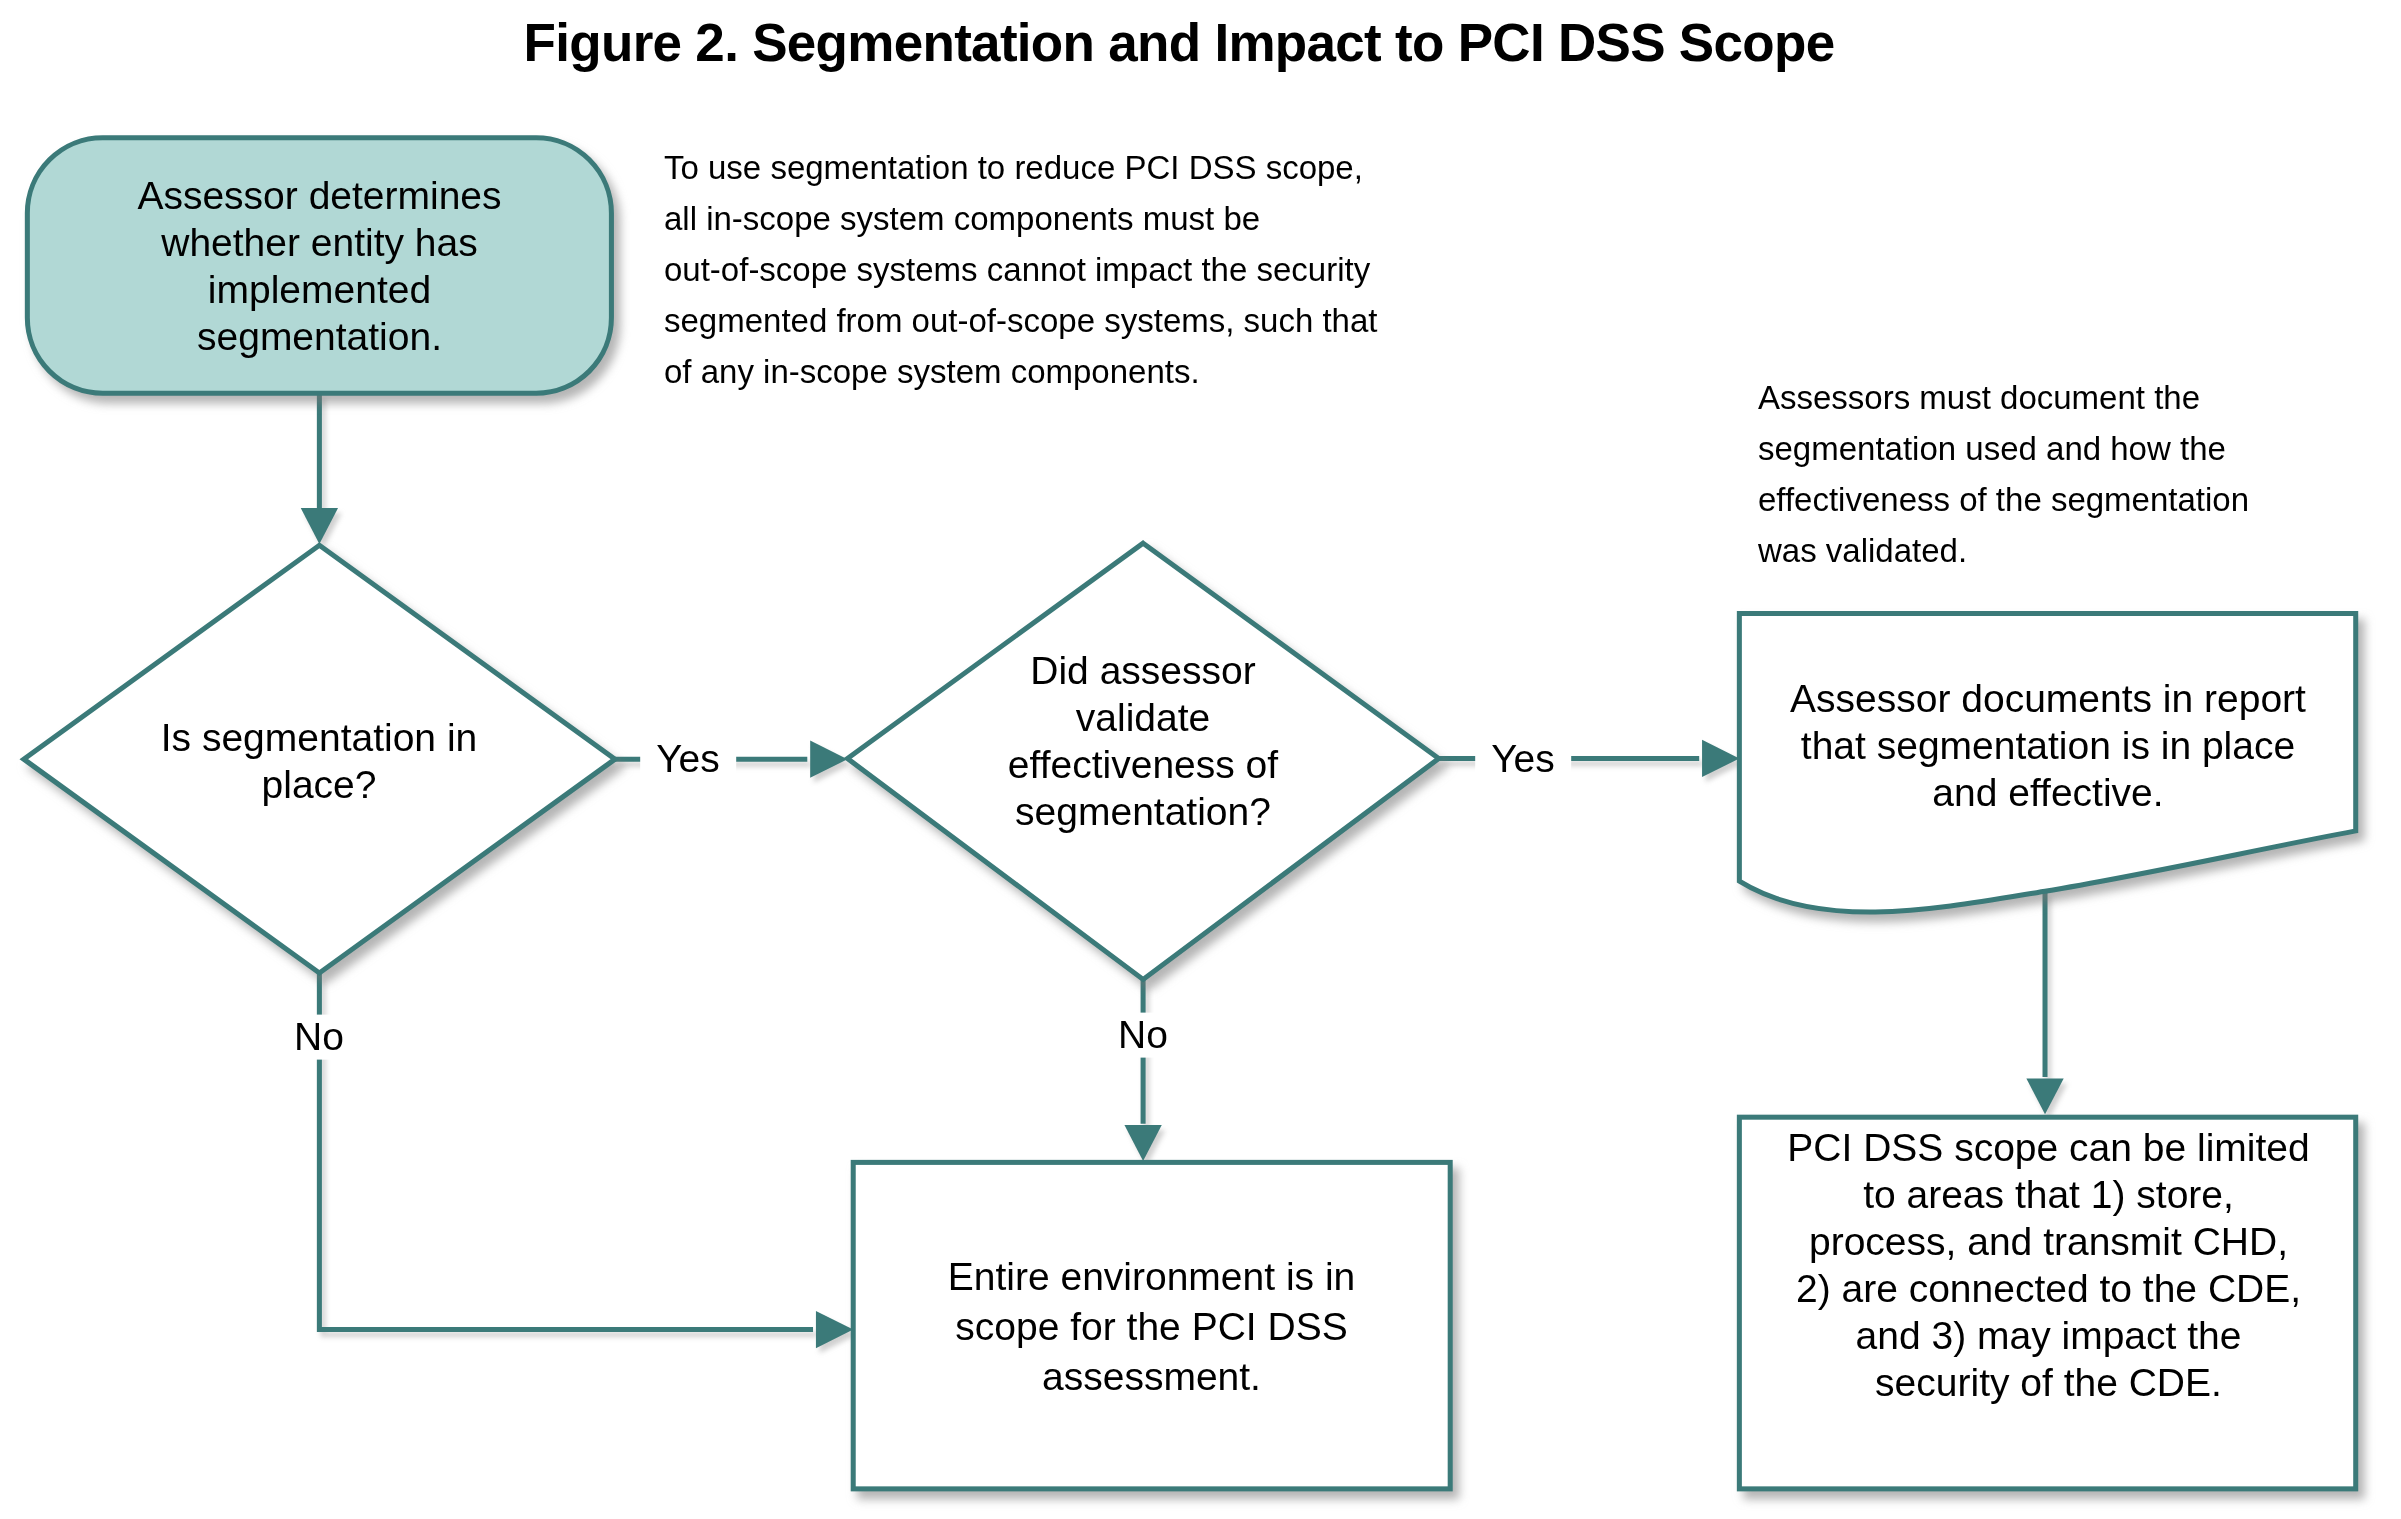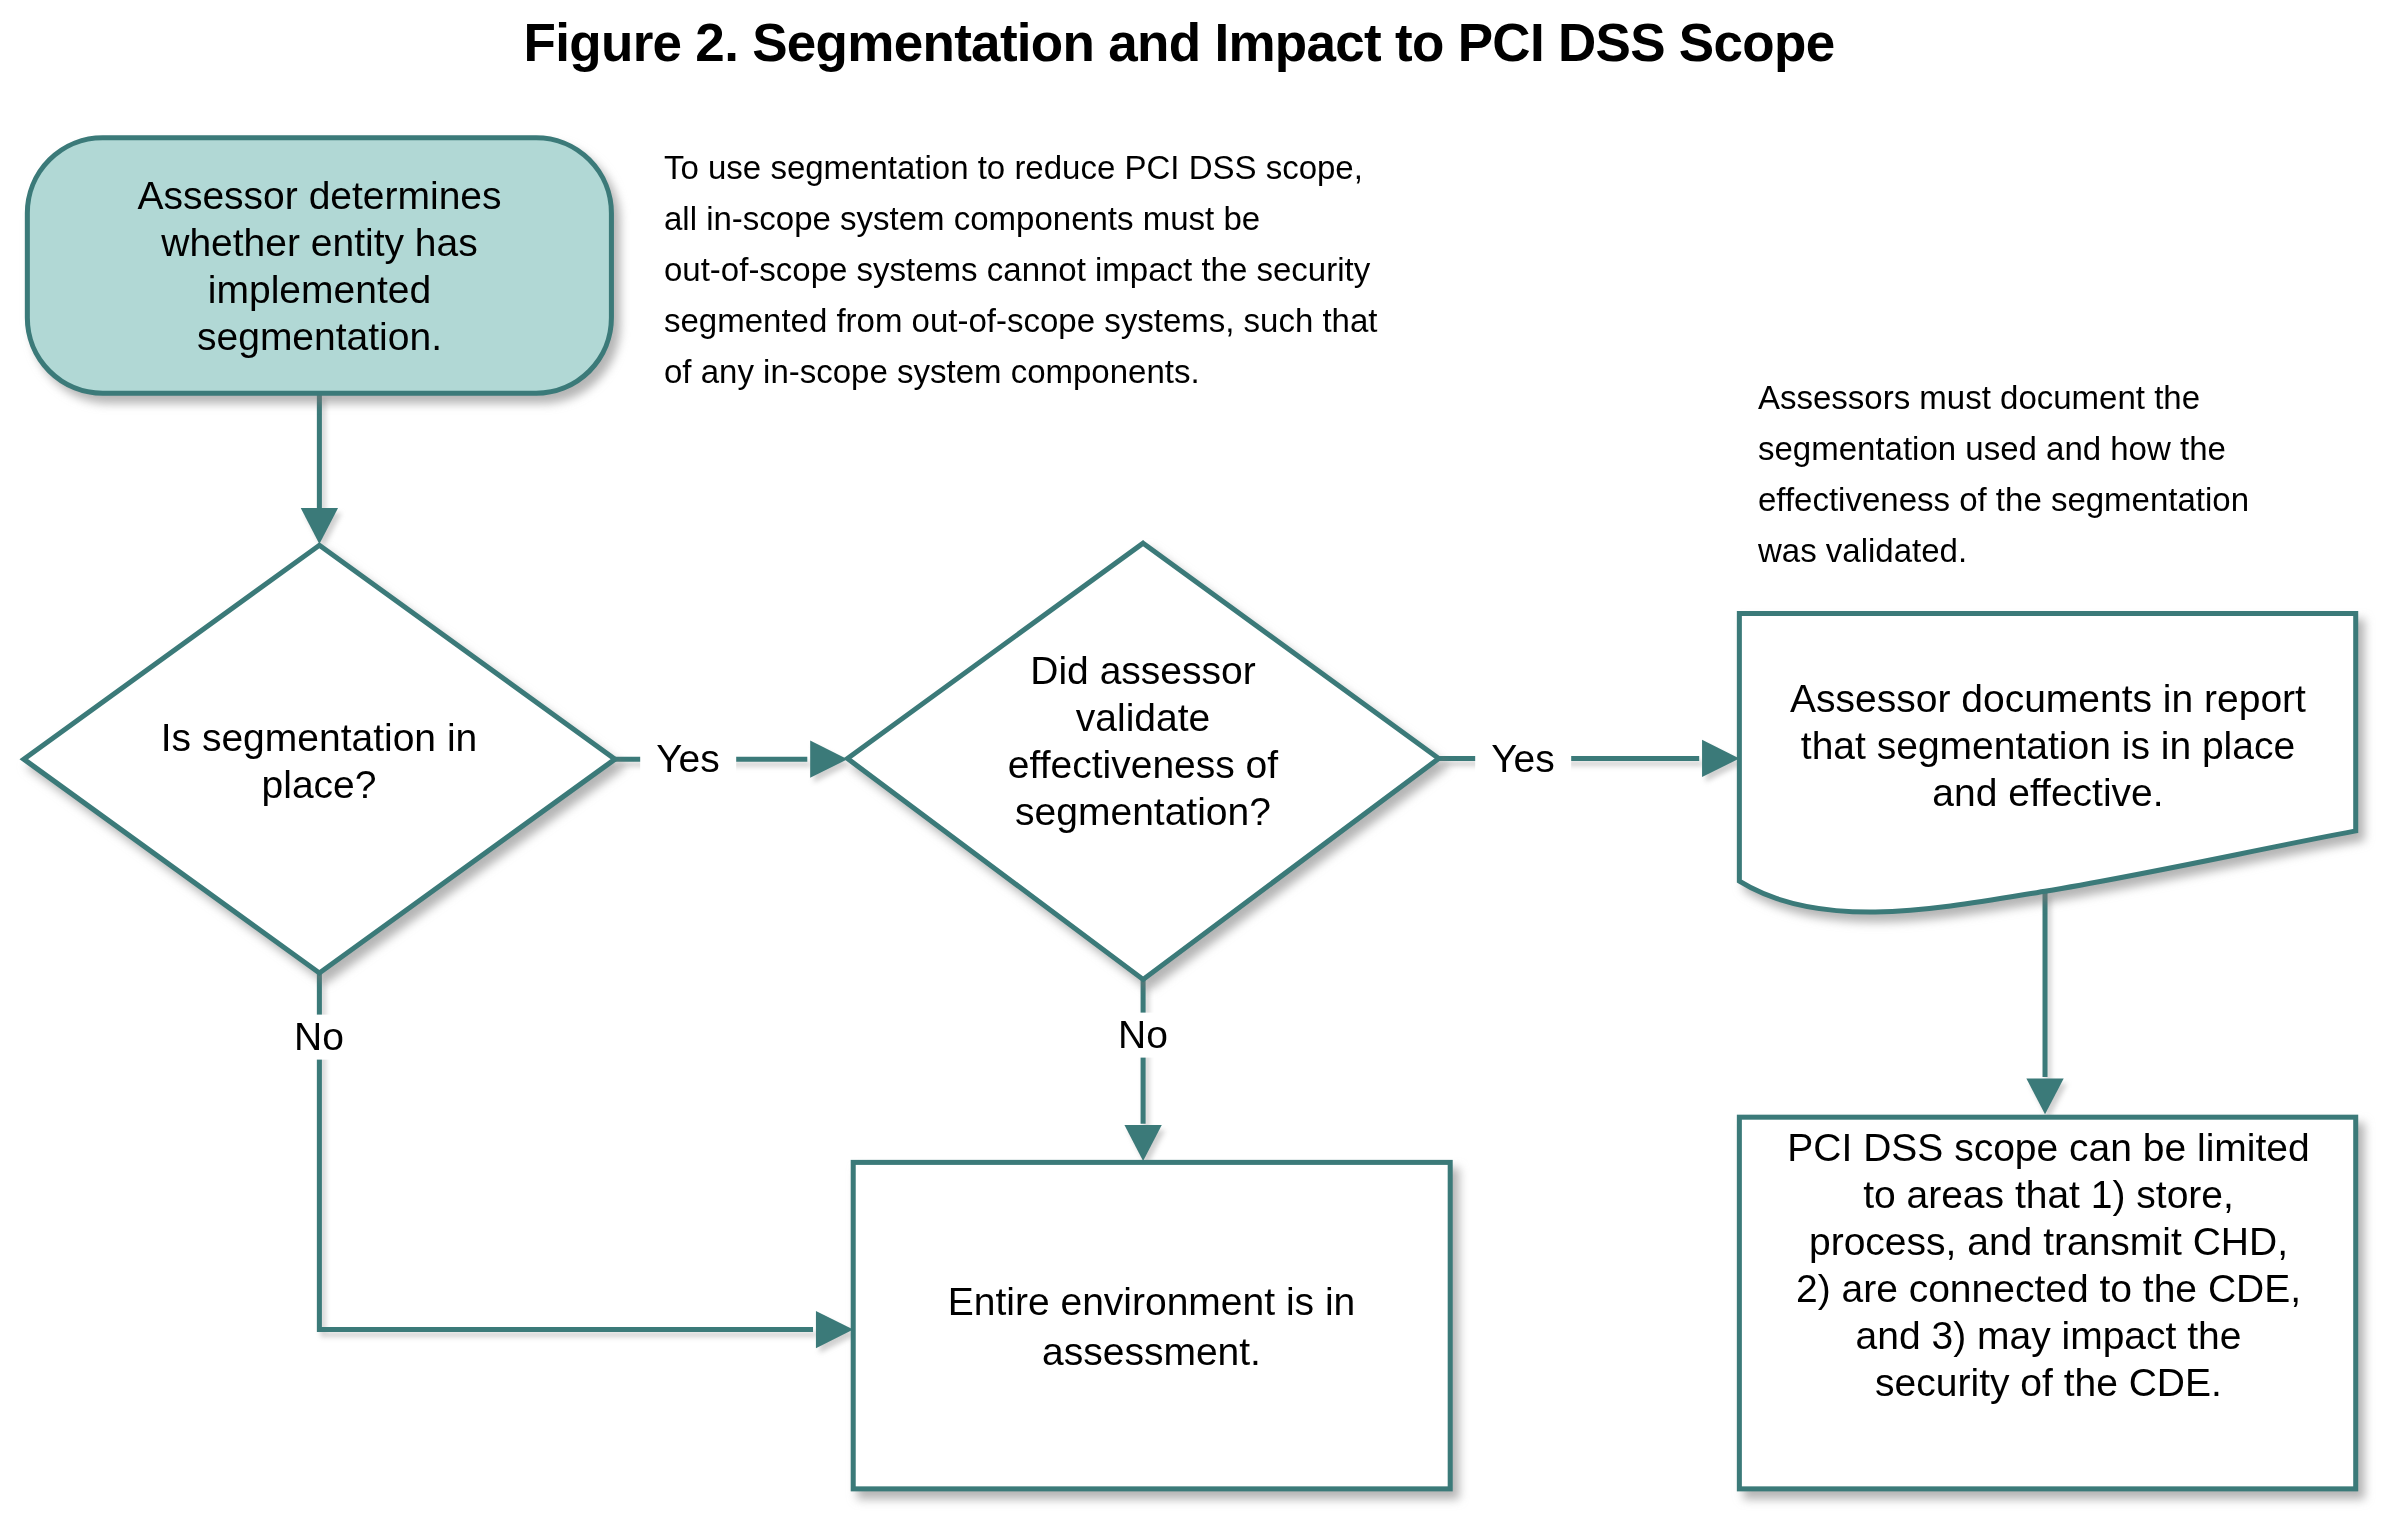--- a/index.html
+++ b/index.html
@@ -154,20 +154,21 @@
   </div>
 
   <div class="node-text" style="left:1761px; top:646px; width:574px; height:198px;">
     <div>Assessor documents in report</div>
     <div>that segmentation is in place</div>
     <div>and effective.</div>
   </div>
 
   <div class="node-text" style="left:853px; top:1163px; width:597px; height:327px; line-height:50px;">
     <div>Entire environment is in</div>
+    <div>scope for the PCI DSS</div>
     <div>assessment.</div>
   </div>
 
   <div class="node-text" style="left:1740px; top:1079px; width:617px; height:372px;">
     <div>PCI DSS scope can be limited</div>
     <div>to areas that 1) store,</div>
     <div>process, and transmit CHD,</div>
     <div>2) are connected to the CDE,</div>
     <div>and 3) may impact the</div>
     <div>security of the CDE.</div>

